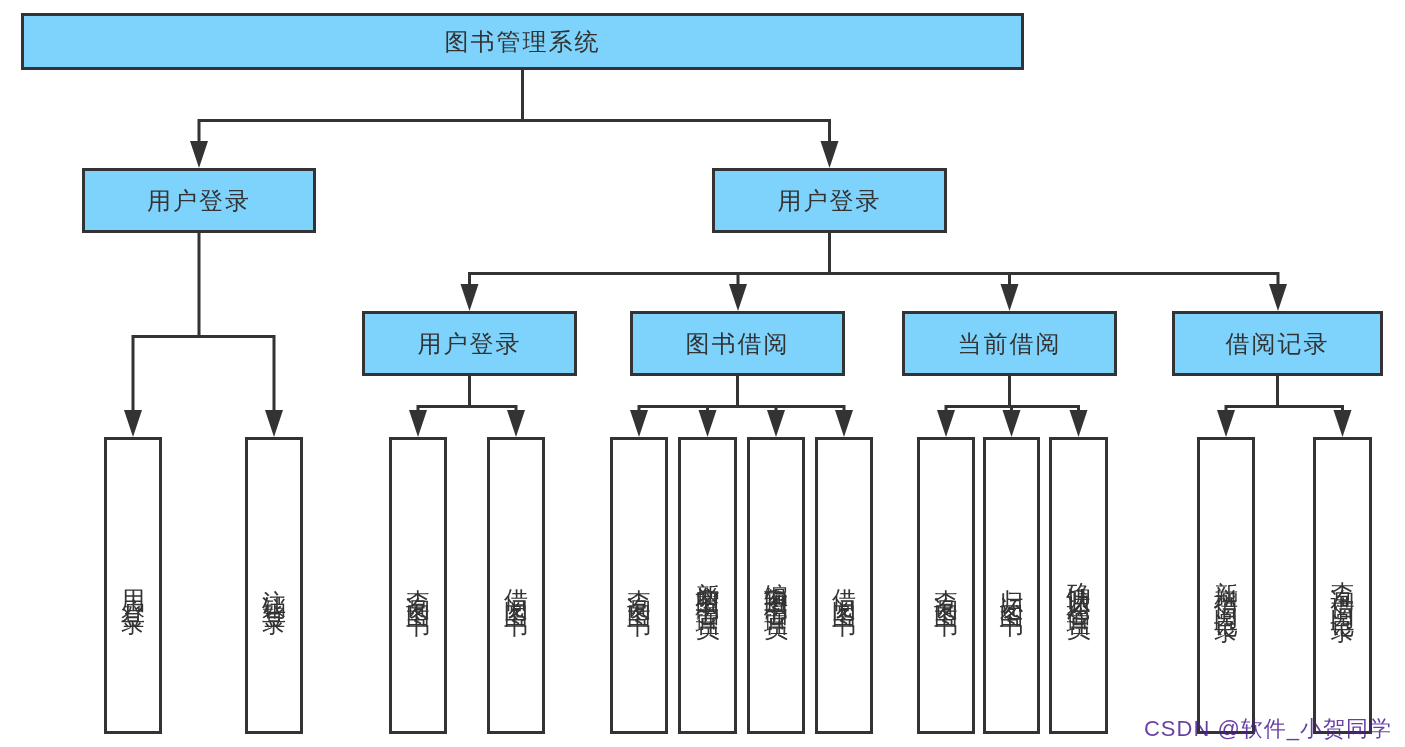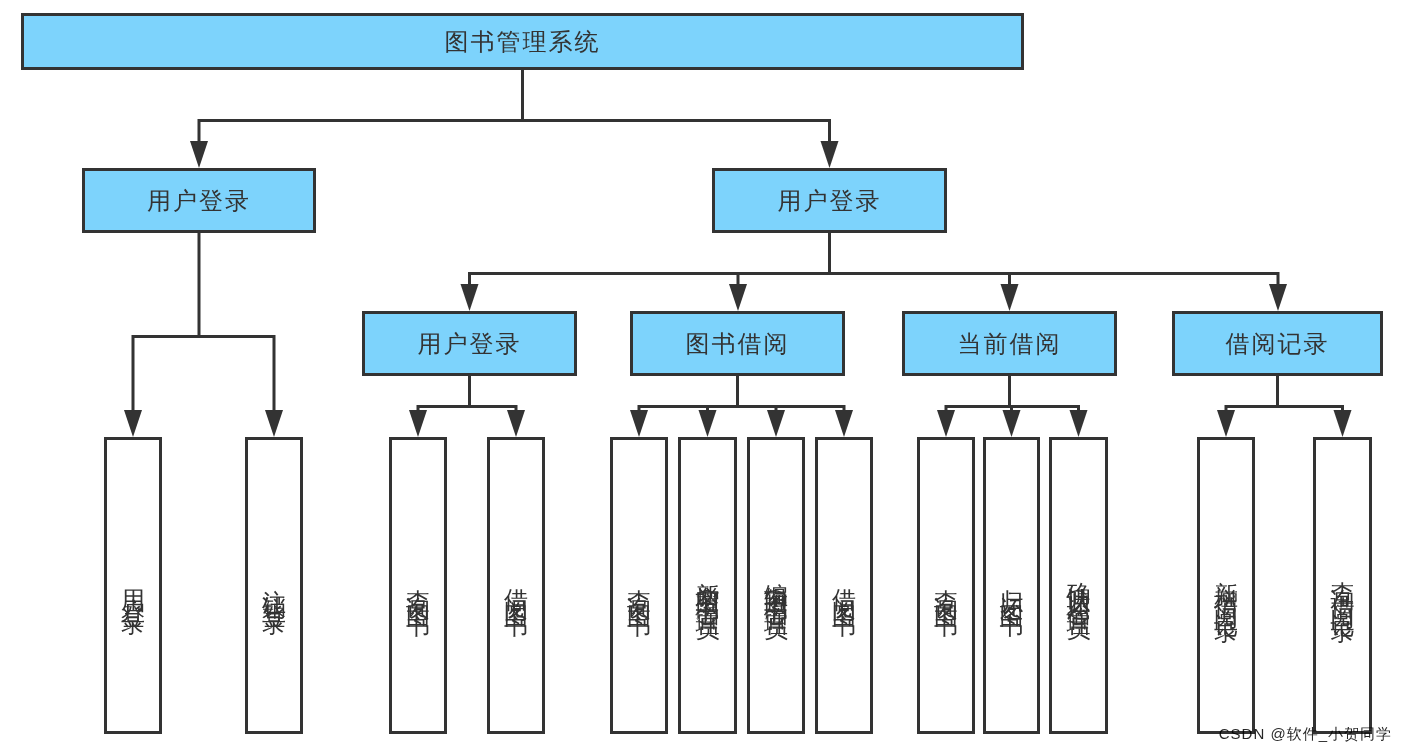--- a/index.html
+++ b/index.html
@@ -24,21 +24,21 @@
     background:#fff;border:3px solid #333;
     display:flex;align-items:center;justify-content:center;
   }
   .box-v span{
     writing-mode:vertical-rl;text-orientation:mixed;
     font-size:24px;line-height:1;letter-spacing:8px;
   }
   .box-v.long span{letter-spacing:5px;}
   .watermark{
     position:absolute;right:13px;bottom:3px;z-index:5;
-    font-size:15px;letter-spacing:1px;color:#000000;opacity:.85;
+    font-size:22px;letter-spacing:1px;color:#4c1d95;opacity:.85;
     white-space:nowrap;
   }
 </style>
 </head>
 <body>
 
 <div class="stage">
 
   <svg class="connectors" viewBox="0 0 1405 747" xmlns="http://www.w3.org/2000/svg">
     <g>

